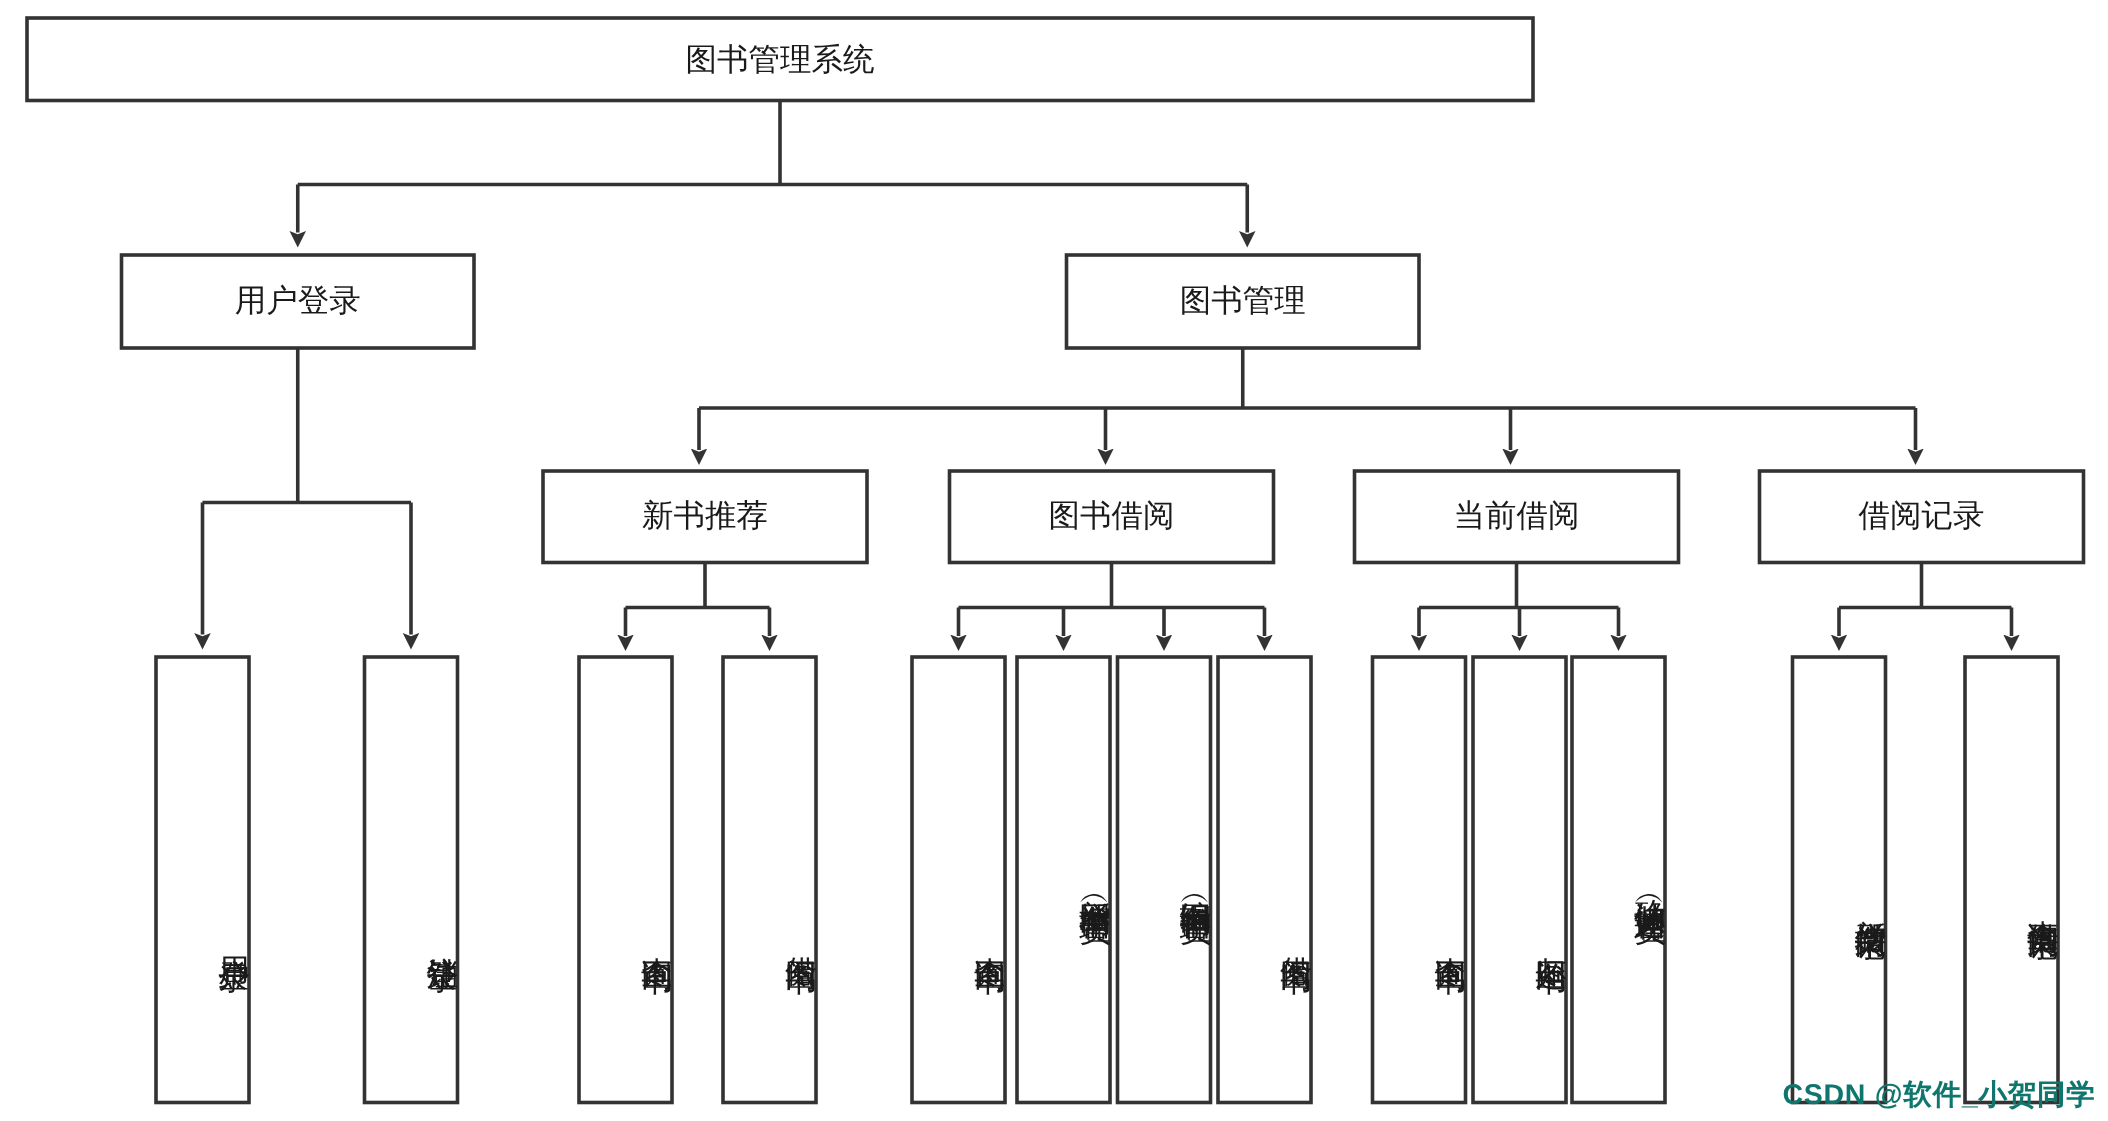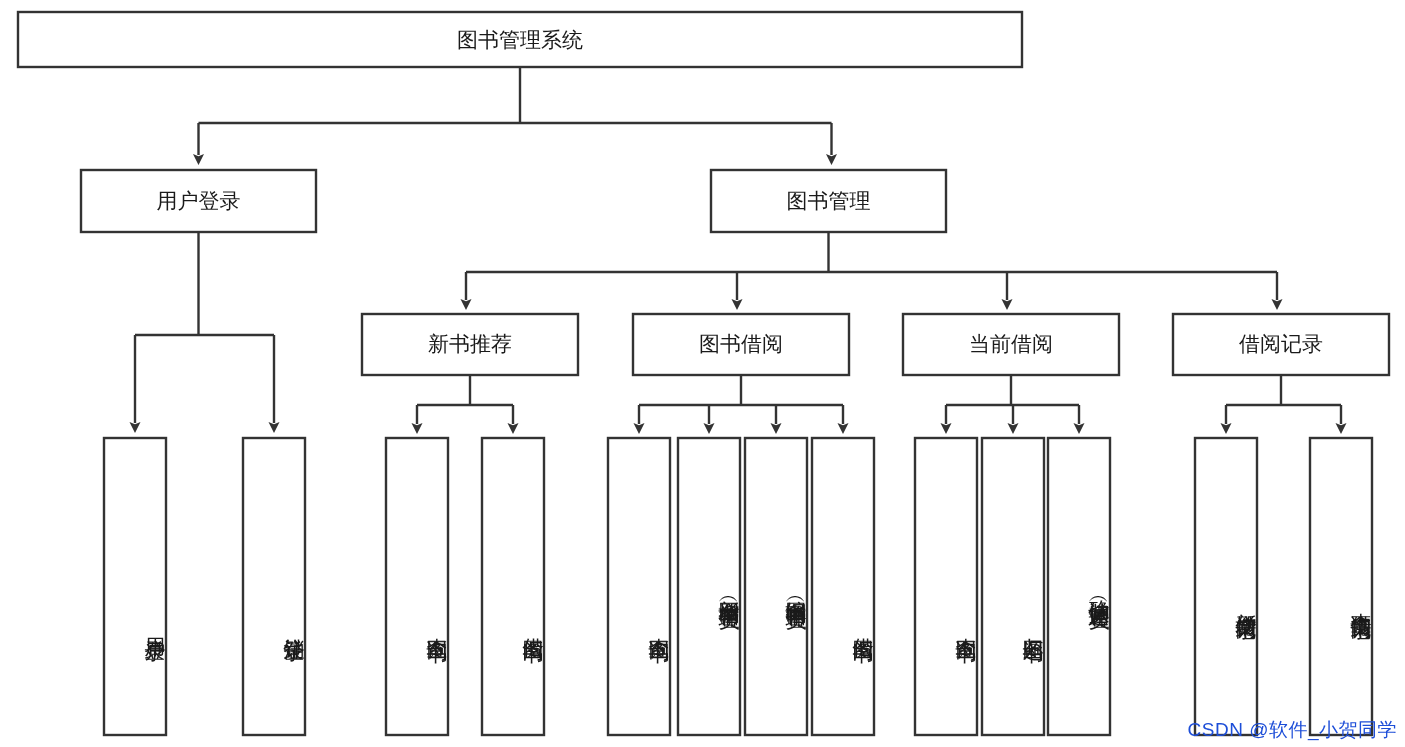--- a/index.html
+++ b/index.html
@@ -63,23 +63,24 @@
     justify-content: center;
     white-space: nowrap;
     pointer-events: none;
   }
   .watermark {
     position: absolute;
     right: 8px;
     bottom: 4px;
     font-family: "Liberation Sans", "DejaVu Sans", sans-serif;
     font-size: 19px;
-    color: #1d4ed8;
+    color: #0f766e;
     letter-spacing: 0.5px;
     white-space: nowrap;
+    font-weight: bold;
   }
 </style>
 </head>
 <body>
 
 <div id="diagram-root">
 
   <svg id="tree-svg" viewBox="0 0 1405 747">
     <defs>
       <marker id="arrow" markerWidth="13" markerHeight="13" refX="1" refY="5.5" orient="auto" markerUnits="userSpaceOnUse">

